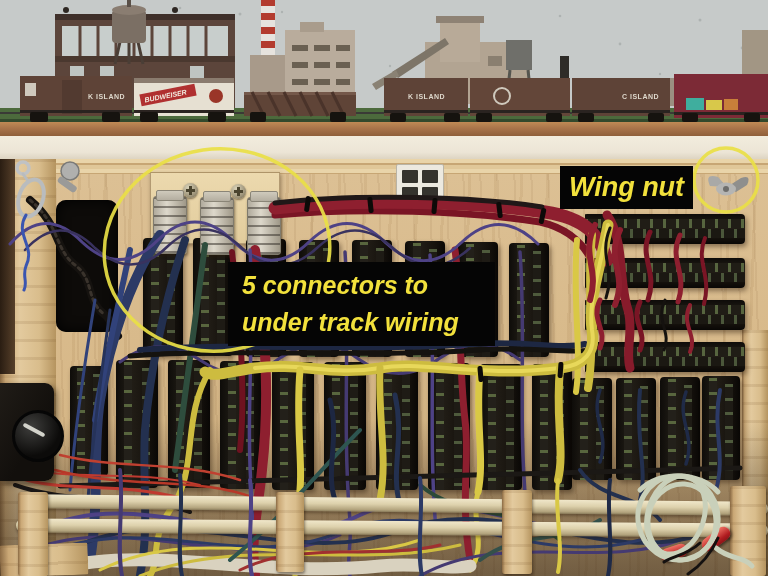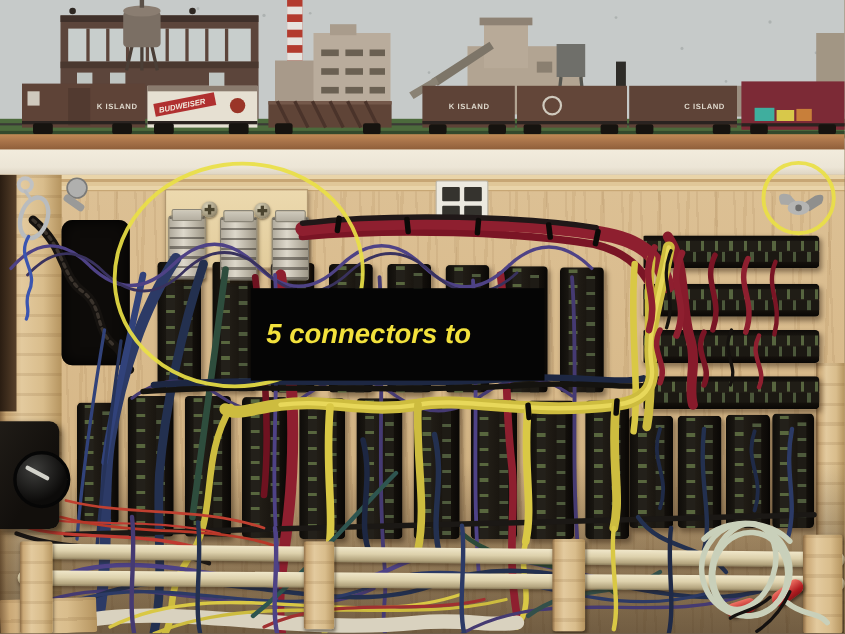--- a/index.html
+++ b/index.html
@@ -432,17 +432,21 @@
         <ellipse cx="20" cy="19" rx="10" ry="6.5" fill="#b5b5b3"></ellipse>
         <circle cx="20" cy="19" r="3" fill="#6e6e6c"></circle>
       </g>
 
       <ellipse cx="217" cy="250" rx="113" ry="101" transform="rotate(-8 217 250)" fill="none" stroke="#e9df45" stroke-width="3.5" opacity="0.92"></ellipse>
 
       <circle cx="726" cy="180" r="32" fill="none" stroke="#e9df45" stroke-width="3.5" opacity="0.92"></circle>
     </g>
   </svg>
 
+  <div class="abs callout" style="left:560px;top:166px;width:121px;height:43px;padding:0 6px;font-size:27px;align-items:center">
+    <span class="ln">Wing nut</span>
+  </div>
   <div class="abs callout" style="left:228px;top:262px;width:253px;height:80px;padding:2px 0 2px 14px;font-size:25px;line-height:37px">
     <span class="ln">5 connectors to</span>
+    <span class="ln">under track wiring</span>
   </div>
 
 </div>
 
 </body></html>

